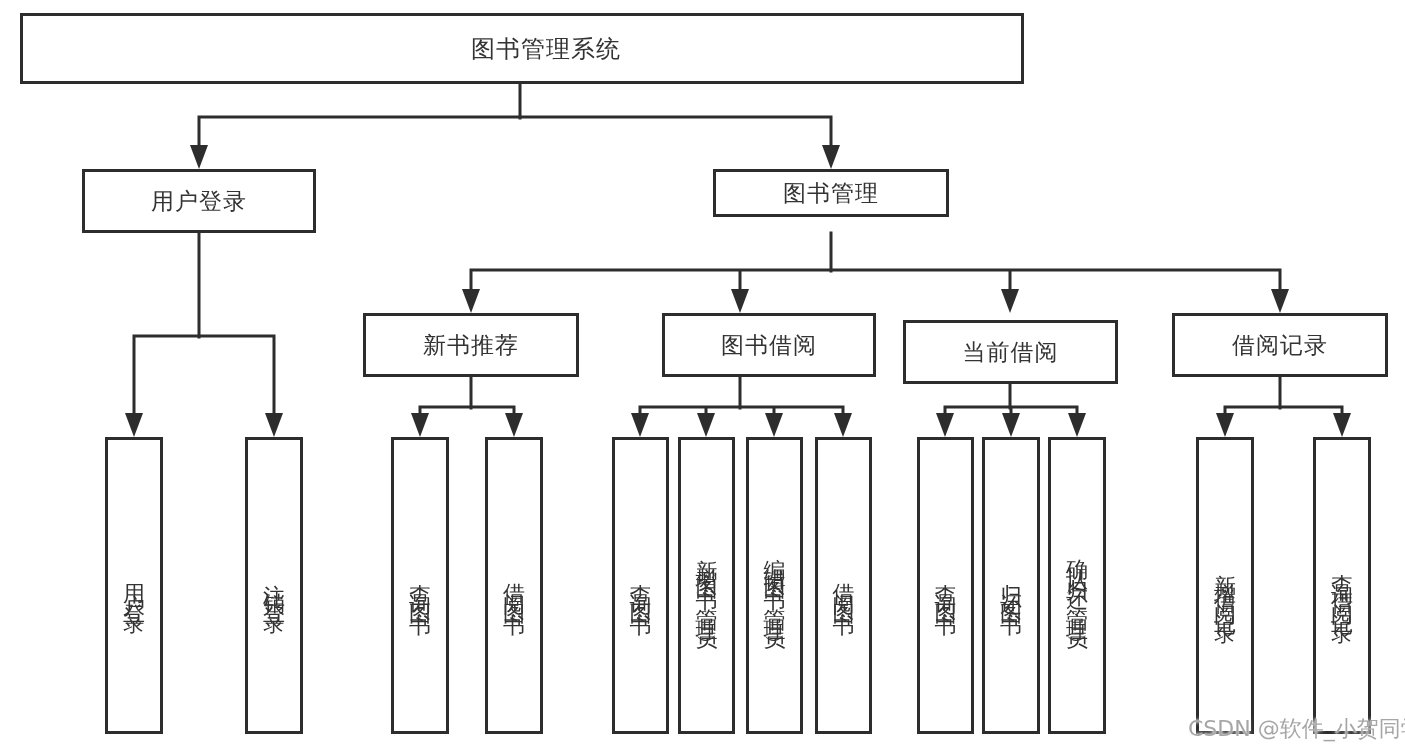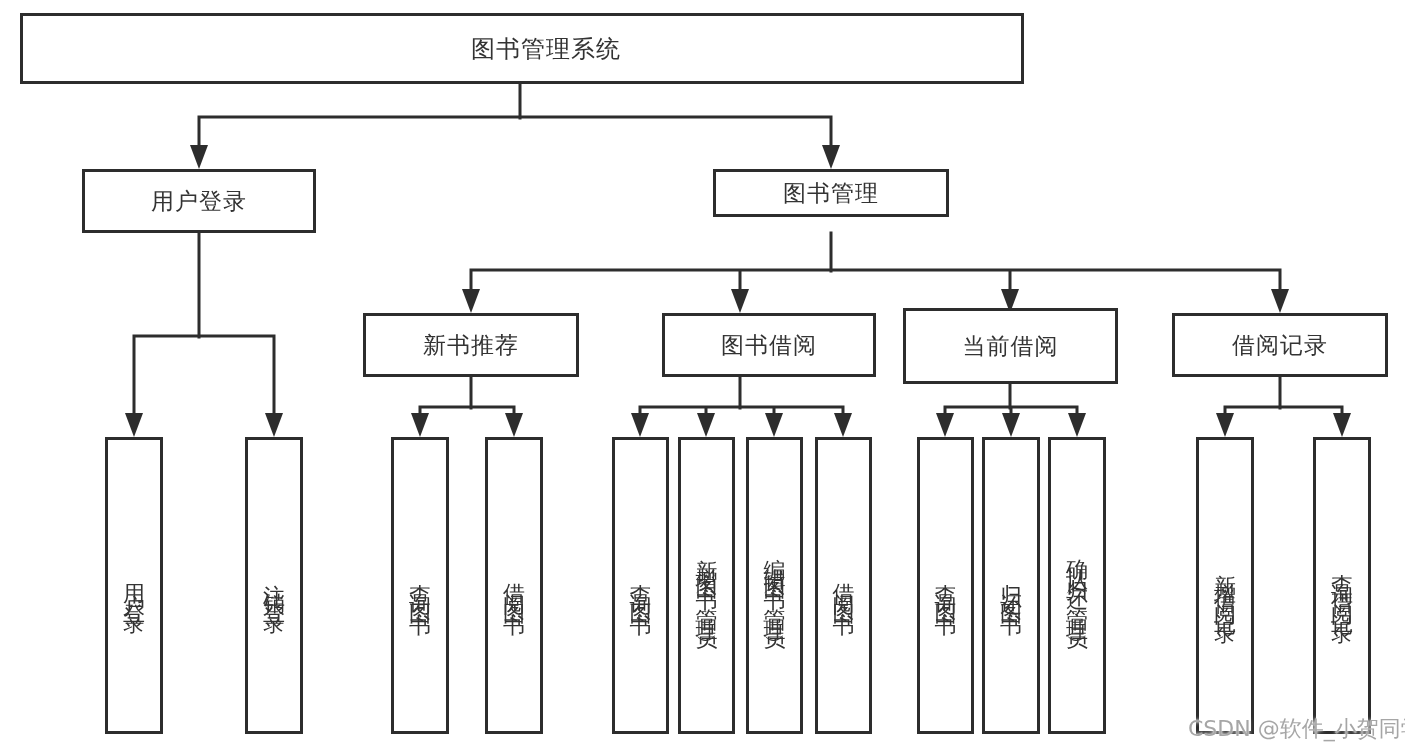--- a/index.html
+++ b/index.html
@@ -95,21 +95,21 @@
     </g>
   </svg>
 
   <div class="box hbox root" style="left:20px;top:13px;width:1004px;height:71px;padding-left:48px;">图书管理系统</div>
 
   <div class="box hbox" style="left:82px;top:169px;width:234px;height:64px;">用户登录</div>
   <div class="box hbox" style="left:713px;top:169px;width:236px;height:48px;">图书管理</div>
 
   <div class="box hbox" style="left:363px;top:313px;width:216px;height:64px;">新书推荐</div>
   <div class="box hbox" style="left:633px;top:313px;width:214px;height:64px;margin-left:29px;">图书借阅</div>
-  <div class="box hbox" style="left:903px;top:308px;width:215px;height:76px;">当前借阅</div>
+  <div class="box hbox" style="left:903px;top:320px;width:215px;height:64px;">当前借阅</div>
   <div class="box hbox" style="left:1172px;top:313px;width:216px;height:64px;">借阅记录</div>
 
   <div class="box vbox" style="left:105px;top:437px;width:58px;height:297px;">用户登录</div>
   <div class="box vbox" style="left:245px;top:437px;width:58px;height:297px;">注销登录</div>
 
   <div class="box vbox" style="left:391px;top:437px;width:58px;height:297px;">查询图书</div>
   <div class="box vbox" style="left:485px;top:437px;width:58px;height:297px;">借阅图书</div>
 
   <div class="box vbox" style="left:612px;top:437px;width:57px;height:297px;">查询图书</div>
   <div class="box vbox" style="left:678px;top:437px;width:57px;height:297px;">新增图书（管理员）</div>

